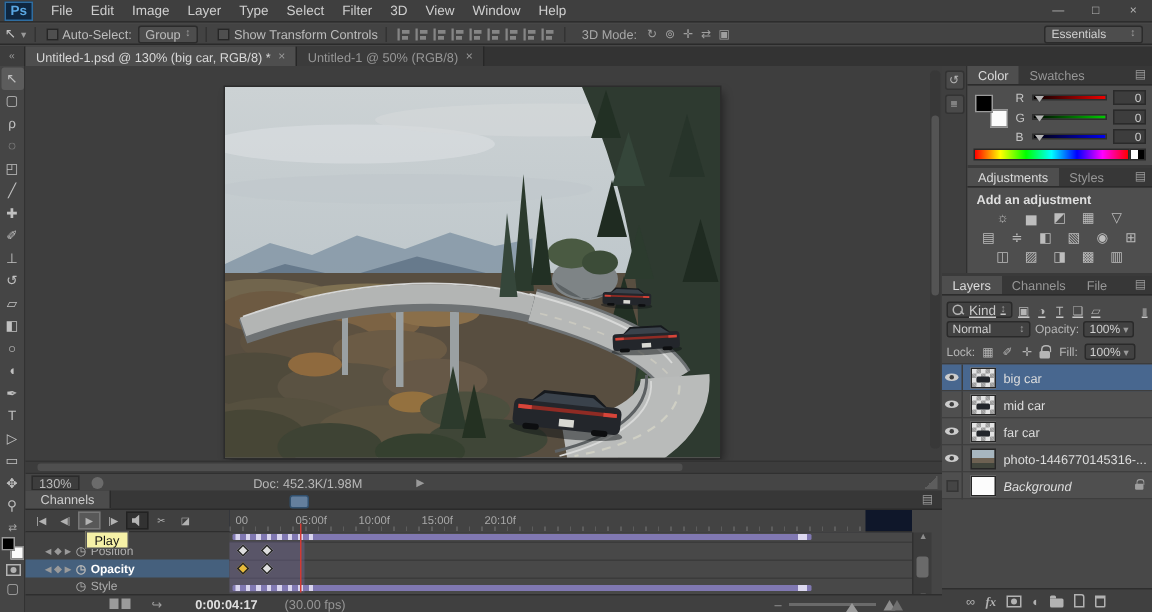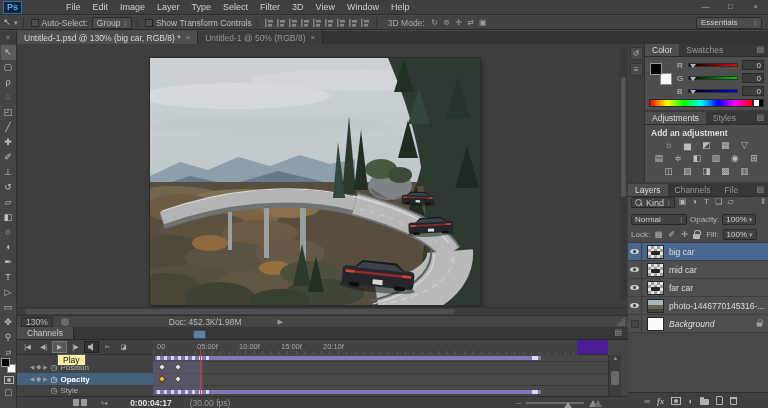--- a/index.html
+++ b/index.html
@@ -4,21 +4,21 @@
 <style>
   * { margin:0; padding:0; box-sizing:border-box; }
   html,body { width:768px; height:408px; overflow:hidden; background:#2b2b2b; }
   #app { position:relative; width:768px; height:408px; background:#474747;
          font-family:"Liberation Sans", sans-serif; font-size:9px; color:#c8c8c8;
          user-select:none; }
   .abs { position:absolute; }
 
   
   #titlebar { left:0; top:0; width:768px; height:15px; background:#3f3f3f;
-              border-bottom:1px solid #2d2d2d; display:flex; align-items:center;gap:32px; }
+              border-bottom:1px solid #2d2d2d; display:flex; align-items:center; }
   #pslogo { width:19px; height:13px; margin:0 6px 0 3px; background:#0f2740;
             color:#5aa7e2; font-weight:bold; font-size:9px; display:flex;
             align-items:center; justify-content:center; border:1px solid #2f6da0; }
   .menuitem { padding:0 6px; color:#cfcfcf; line-height:14px; cursor:default; }
   #winctl { margin-left:auto; display:flex; }
   .wbtn { width:25px; text-align:center; color:#b5b5b5; font-size:8px; line-height:14px; }
 
   
   #optionsbar { left:0; top:16px; width:768px; height:14px; background:#434343;
                 border-bottom:1px solid #2a2a2a; display:flex; align-items:center;
@@ -96,21 +96,21 @@
   #transport { position:absolute; left:0; top:13px; width:136px; height:15px;
                background:#404040; border-bottom:1px solid #2e2e2e; display:flex;
                align-items:center; padding-left:3px; gap:1px; }
   .tbtn { min-width:15px; height:12px; display:flex; align-items:center;
           justify-content:center; color:#b2b2b2; font-size:6.5px; border:1px solid transparent; }
   .tbtn.hl { background:#585858; border-color:#777; }
   .tbtn.pressed { background:#323232; border-color:#222; }
   .i-spk { width:8px; height:8px; background:#b5b5b5;
            clip-path:polygon(0 32%,32% 32%,68% 0,68% 100%,32% 68%,0 68%); }
   #ruler { position:absolute; left:136px; top:13px; width:455px; height:15px;
-           background:#4c1d95; border-bottom:1px solid #2e2e2e; font-size:7.5px; color:#a8a8a8; }
+           background:#0f172a; border-bottom:1px solid #2e2e2e; font-size:7.5px; color:#a8a8a8; }
   #ruler::before { content:""; position:absolute; left:0; top:0; width:424px; height:15px;
                    background:#434343; }
   #ruler::after { content:""; position:absolute; left:0; bottom:0; width:424px; height:3px;
                   background:repeating-linear-gradient(90deg,#5d5d5d 0 1px,transparent 1px 8.4px); }
   .tick { position:absolute; top:2px; z-index:1; }
   .tick:nth-of-type(1){ left:4px; } .tick:nth-of-type(2){ left:44px; }
   .tick:nth-of-type(3){ left:86px; } .tick:nth-of-type(4){ left:128px; }
   .tick:nth-of-type(5){ left:170px; }
   #phhead { position:absolute; left:176px; top:3px; width:13px; height:9px;
             background:#647f9d; border:1px solid #31506e; border-radius:2px; z-index:3; }
@@ -207,21 +207,21 @@
        background:linear-gradient(90deg,#fff 0 50%,#000 50%); }
 
   #adjpanel { position:relative; height:72px; background:#4e4e4e; border-top:2px solid #3a3a3a; }
   #adjtitle { margin:3px 0 1px 6px; color:#dedede; font-weight:bold; font-size:8.5px; }
   .adjrow { display:flex; justify-content:center; gap:6px; margin-top:2px; }
   .adjicon { width:13px; height:11px; color:#bdbdbd; font-size:9px; text-align:center;
              line-height:11px; }
 
   #layerspanel { position:absolute; left:0; top:138px; width:140px; height:226px;
                  background:#4a4a4a; border-top:2px solid #3a3a3a; }
-  #filterrow { height:15px; display:flex; align-items:flex-start; padding:0 3px; gap:3px; }
+  #filterrow { height:15px; display:flex; align-items:flex-end; padding:0 3px; gap:3px;text-decoration:underline; }
   #kindbox { display:flex; align-items:center; gap:3px; background:#424242;
              border:1px solid #2a2a2a; border-radius:2px; height:11px; padding:0 3px; }
   .i-mag { width:8px; height:8px; position:relative; }
   .i-mag::before { content:""; position:absolute; left:0; top:0; width:5px; height:5px;
         border:1px solid #b5b5b5; border-radius:50%; }
   .i-mag::after { content:""; position:absolute; left:5px; top:5px; width:3px; height:1px;
         background:#b5b5b5; transform:rotate(45deg); }
   .ficon { width:10px; text-align:center; color:#b5b5b5; font-size:8px; }
   #ftoggle { margin-left:auto; color:#8a8a8a; font-size:7px; }
   #blendrow { height:15px; display:flex; align-items:center; padding:0 3px; gap:3px; }

